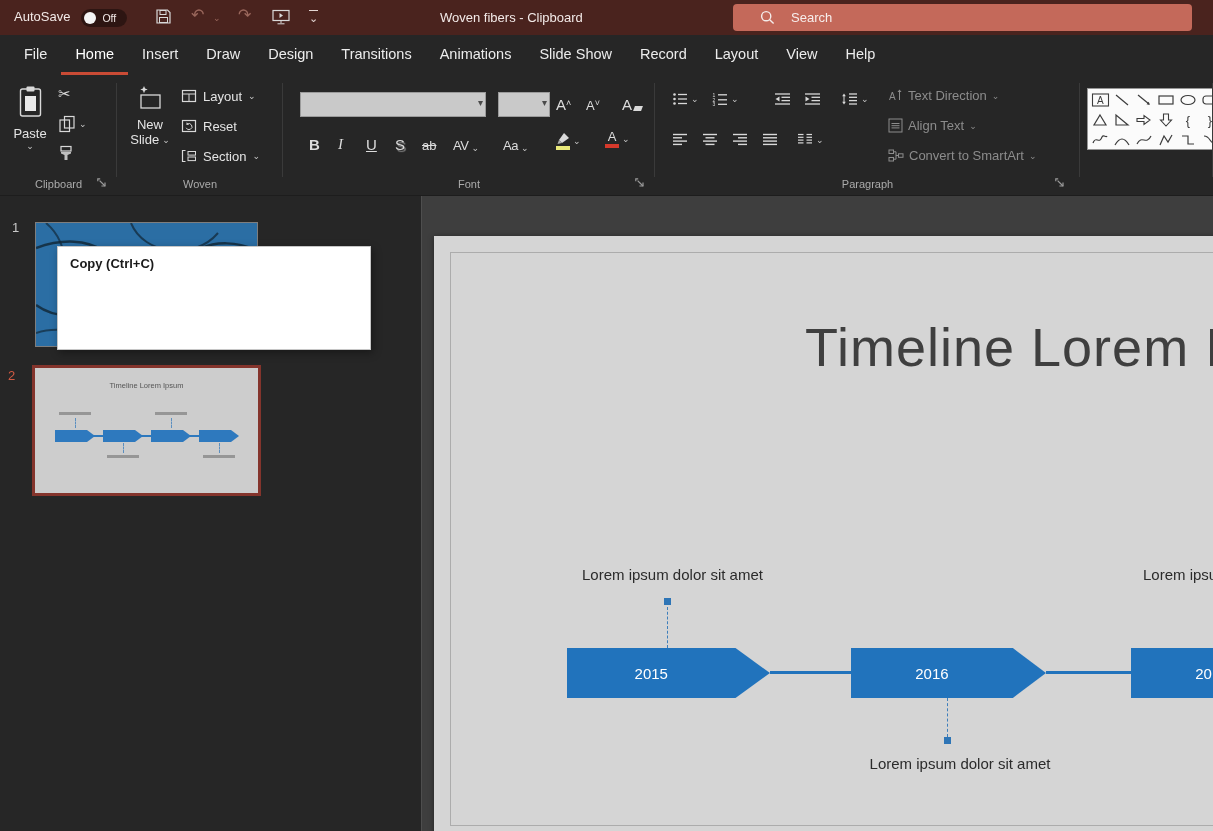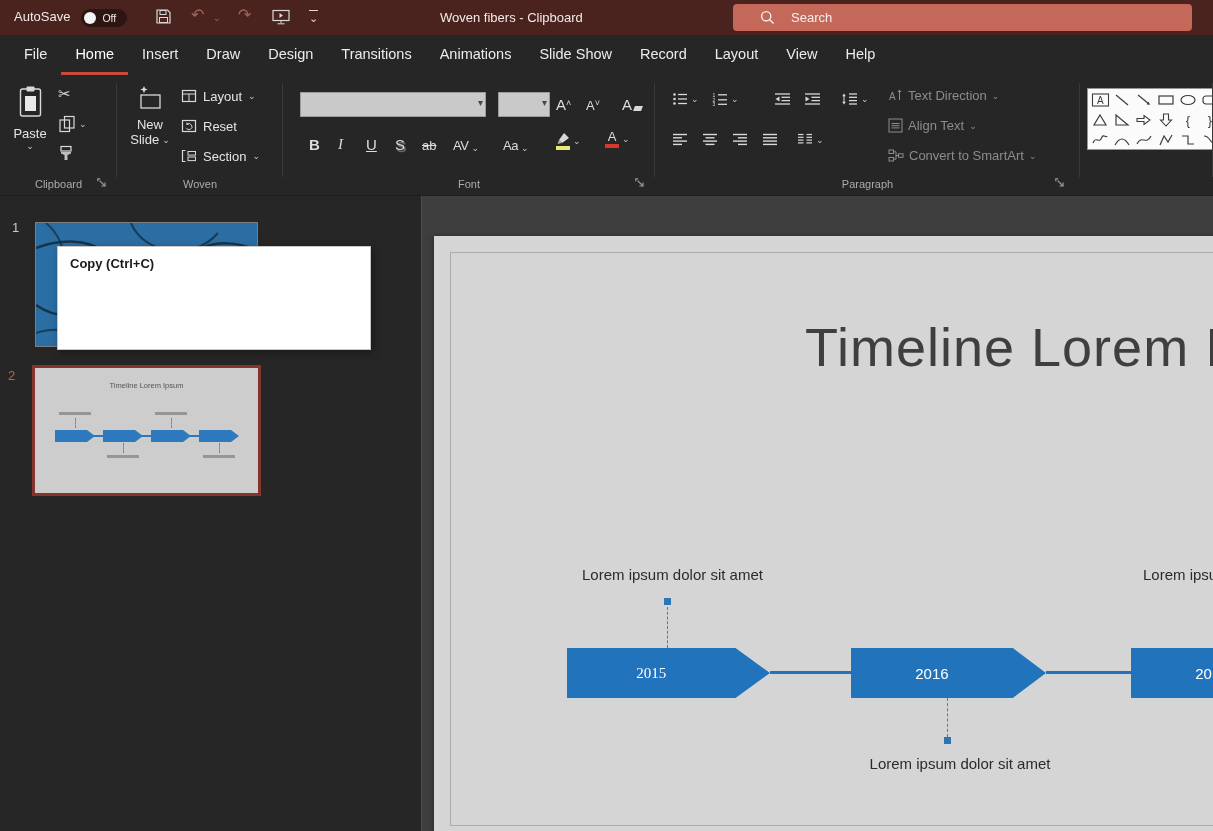--- a/index.html
+++ b/index.html
@@ -620,21 +620,21 @@
     <div class="slide">
       <div class="slide-frame"></div>
       <div class="slide-title">Timeline Lorem Ipsum</div>
 
       <div class="annot" style="left:136px;top:330px;">Lorem ipsum dolor sit amet</div>
       <div class="annot" style="left:697px;top:330px;">Lorem ipsum dolor sit amet</div>
 
       <div class="handle" style="left:230px;top:362px;"></div>
       <div class="dashline" style="left:233px;top:371px;height:41px;"></div>
 
-      <div class="tl-arrow" style="left:133px;width:203px;font-family:Liberation Serif, serif;">
+      <div class="tl-arrow" style="left:133px;width:203px;">
         <span class="year">2015</span>
       </div>
       <div class="tl-conn" style="left:336px;width:81px;"></div>
       <div class="tl-arrow" style="left:417px;width:195px;">
         <span class="year">2016</span>
       </div>
       <div class="tl-conn" style="left:612px;width:85px;"></div>
       <div class="tl-arrow" style="left:697px;width:195px;">
         <span class="year">2017</span>
       </div>

